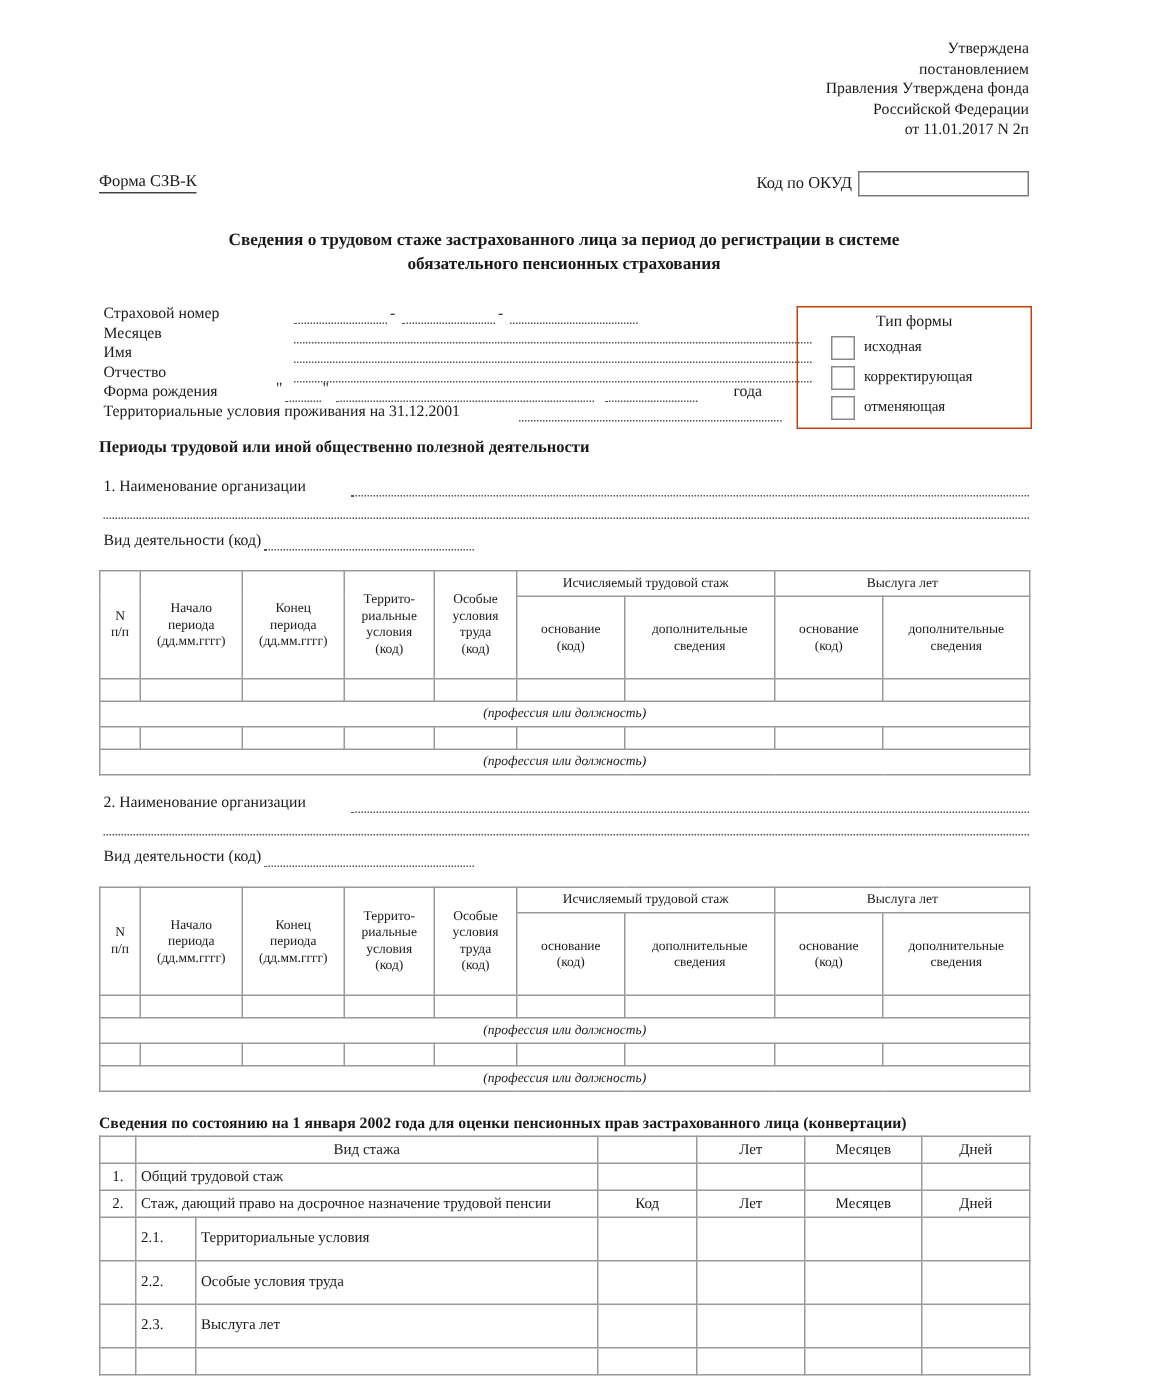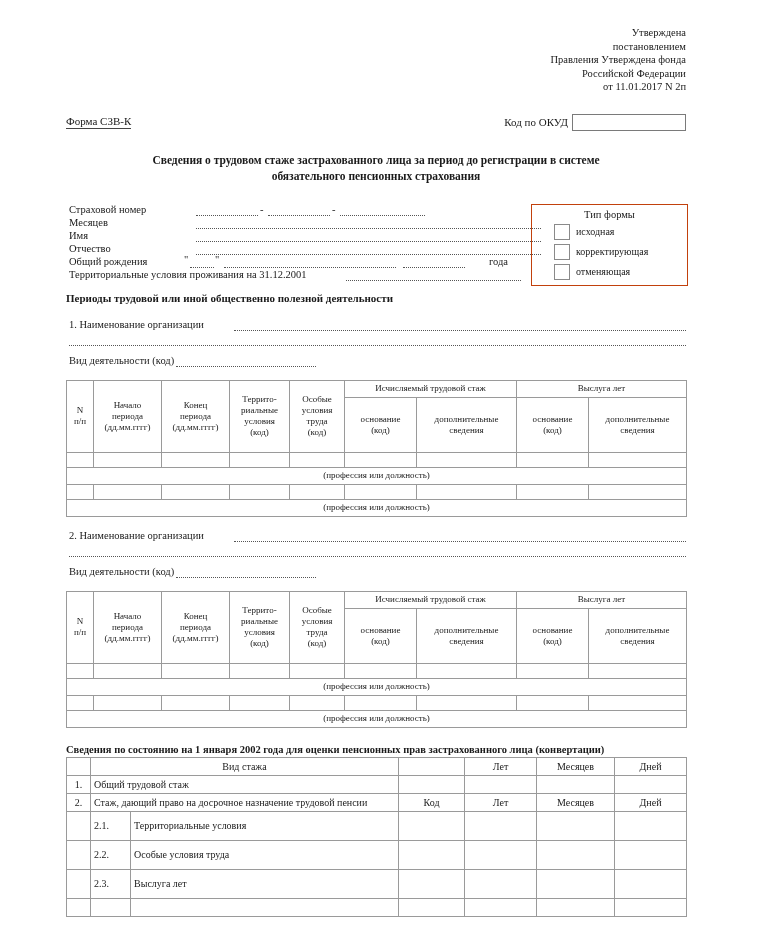--- a/index.html
+++ b/index.html
@@ -161,20 +161,21 @@
     font-weight: normal;
     text-align: center;
     vertical-align: middle;
     line-height: 11px;
     padding: 1px 1px;
   }
   table.period th { height: 52px; }
   table.period td.empty { height: 12px; }
   td.prof {
     text-align: left;
+    font-style: italic;
     font-size: 9.5px;
     padding-left: 4px;
     height: 14px;
   }
   .grp { height: 14px !important; }
 
   
   .conv-title {
     font-size: 10.5px;
     font-weight: bold;
@@ -237,21 +238,21 @@
 
     <div class="pfield plabel" style="top:13px;">Месяцев</div>
     <div class="dots" style="left:130px; top:13px; width:345px;"></div>
 
     <div class="pfield plabel" style="top:26px;">Имя</div>
     <div class="dots" style="left:130px; top:26px; width:345px;"></div>
 
     <div class="pfield plabel" style="top:39px;">Отчество</div>
     <div class="dots" style="left:130px; top:39px; width:345px;"></div>
 
-    <div class="pfield plabel" style="top:52px;">Общий рождения</div>
+    <div class="pfield plabel" style="top:52px;">Форма рождения</div>
     <span class="quote" style="left:118px; top:50px;">"</span>
     <div class="dots" style="left:124px; top:52px; width:24px;"></div>
     <span class="quote" style="left:149px; top:50px;">"</span>
     <div class="dots" style="left:158px; top:52px; width:172px;"></div>
     <div class="dots" style="left:337px; top:52px; width:62px;"></div>
     <div class="pfield" style="left:402px; top:52px;padding-left:21px;">года</div>
 
     <div class="pfield plabel" style="top:65px;">Территориальные условия проживания на 31.12.2001</div>
     <div class="dots" style="left:280px; top:65px; width:175px;"></div>
 

